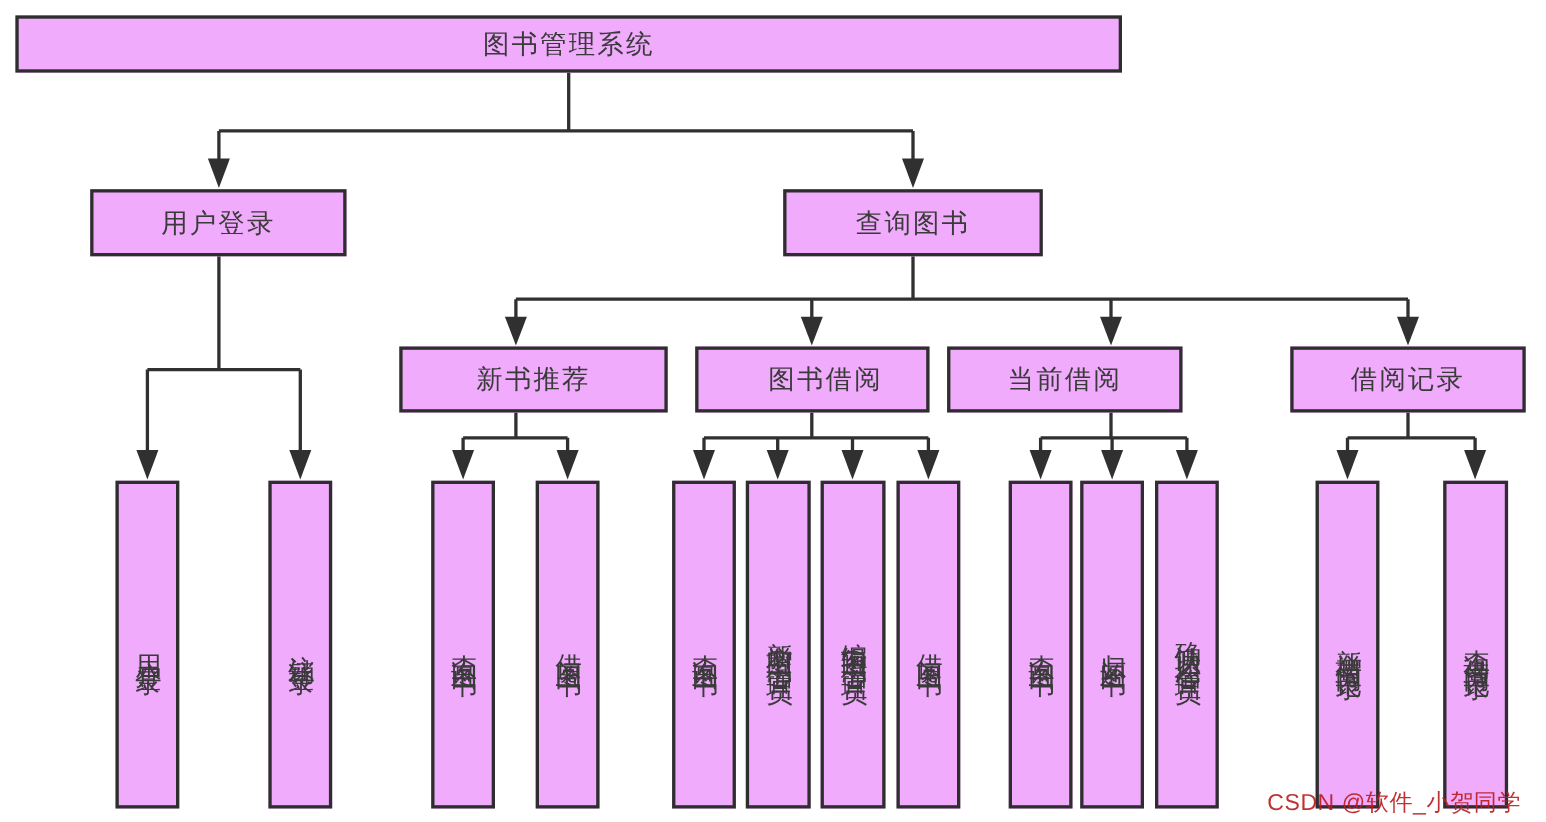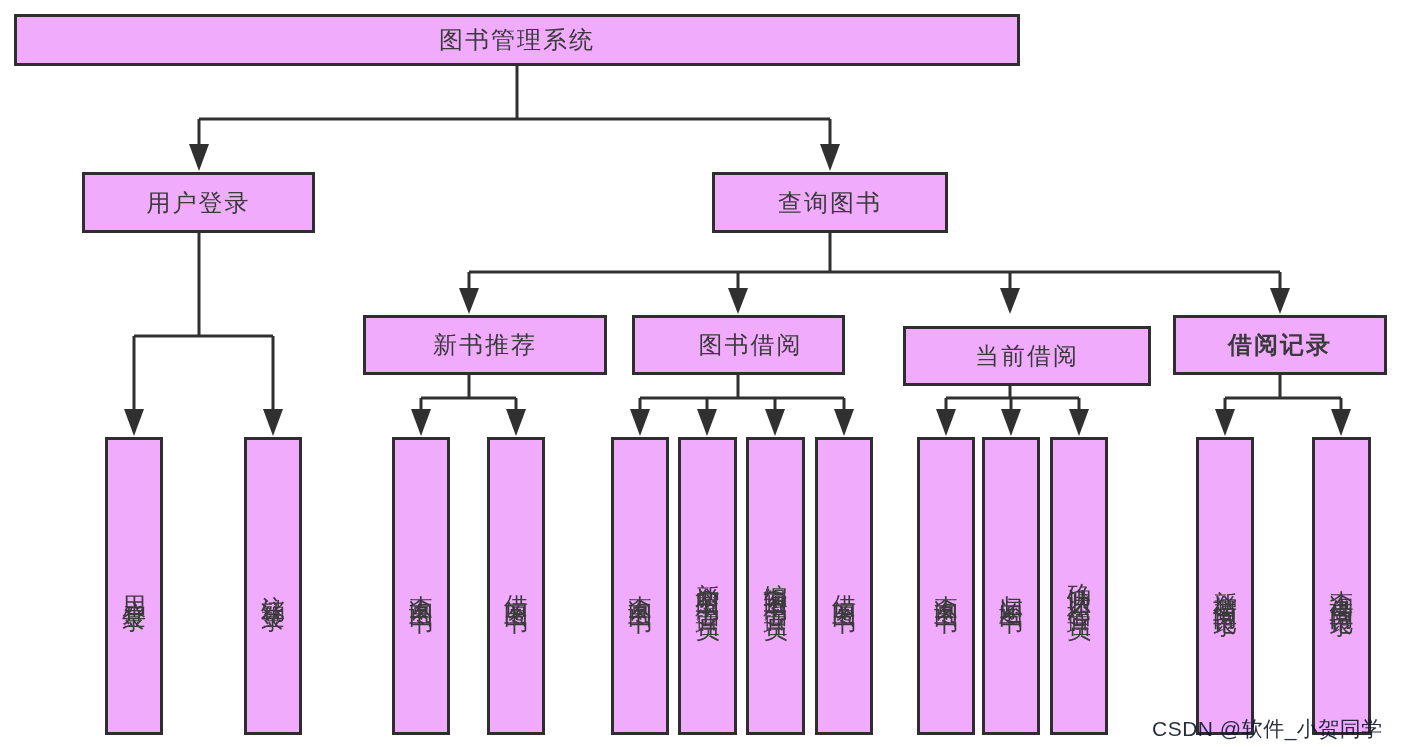--- a/index.html
+++ b/index.html
@@ -48,21 +48,21 @@
     letter-spacing: 5px;
     line-height: 1;
     color: #3a3a3a;
     white-space: nowrap;
   }
   .watermark {
     position: absolute;
     left: 1152px;
     top: 715px;
     font-size: 21px;
-    color: #0f172a;
+    color: #b91c1c;
     opacity: 0.9;
     white-space: nowrap;
     z-index: 5;
     letter-spacing: 0.5px;
   }
 </style>
 </head>
 <body>
 
 <div class="canvas">
@@ -117,22 +117,22 @@
     </g>
   </svg>
 
   <div class="node hnode" style="left:14px; top:14px; width:1006px; height:52px;">图书管理系统</div>
 
   <div class="node hnode" style="left:82px; top:172px; width:233px; height:61px;">用户登录</div>
   <div class="node hnode" style="left:712px; top:172px; width:236px; height:61px;">查询图书</div>
 
   <div class="node hnode" style="left:363px; top:315px; width:244px; height:60px;">新书推荐</div>
   <div class="node hnode" style="left:632px; top:315px; width:213px; height:60px;padding-left:24px;">图书借阅</div>
-  <div class="node hnode" style="left:903px; top:315px; width:248px; height:60px;margin-top:11px;">当前借阅</div>
-  <div class="node hnode" style="left:1173px; top:315px; width:214px; height:60px;font-weight:bold;">借阅记录</div>
+  <div class="node hnode" style="left:861px; top:315px; width:214px; height:60px;">当前借阅</div>
+  <div class="node hnode" style="left:1173px; top:315px; width:214px; height:60px;">借阅记录</div>
 
   <div class="node leaf" style="left:105px;">
     <span class="vtext">用户登录</span>
   </div>
   <div class="node leaf" style="left:244px;">
     <span class="vtext">注销登录</span>
   </div>
 
   <div class="node leaf" style="left:392px;">
     <span class="vtext">查询图书</span>

